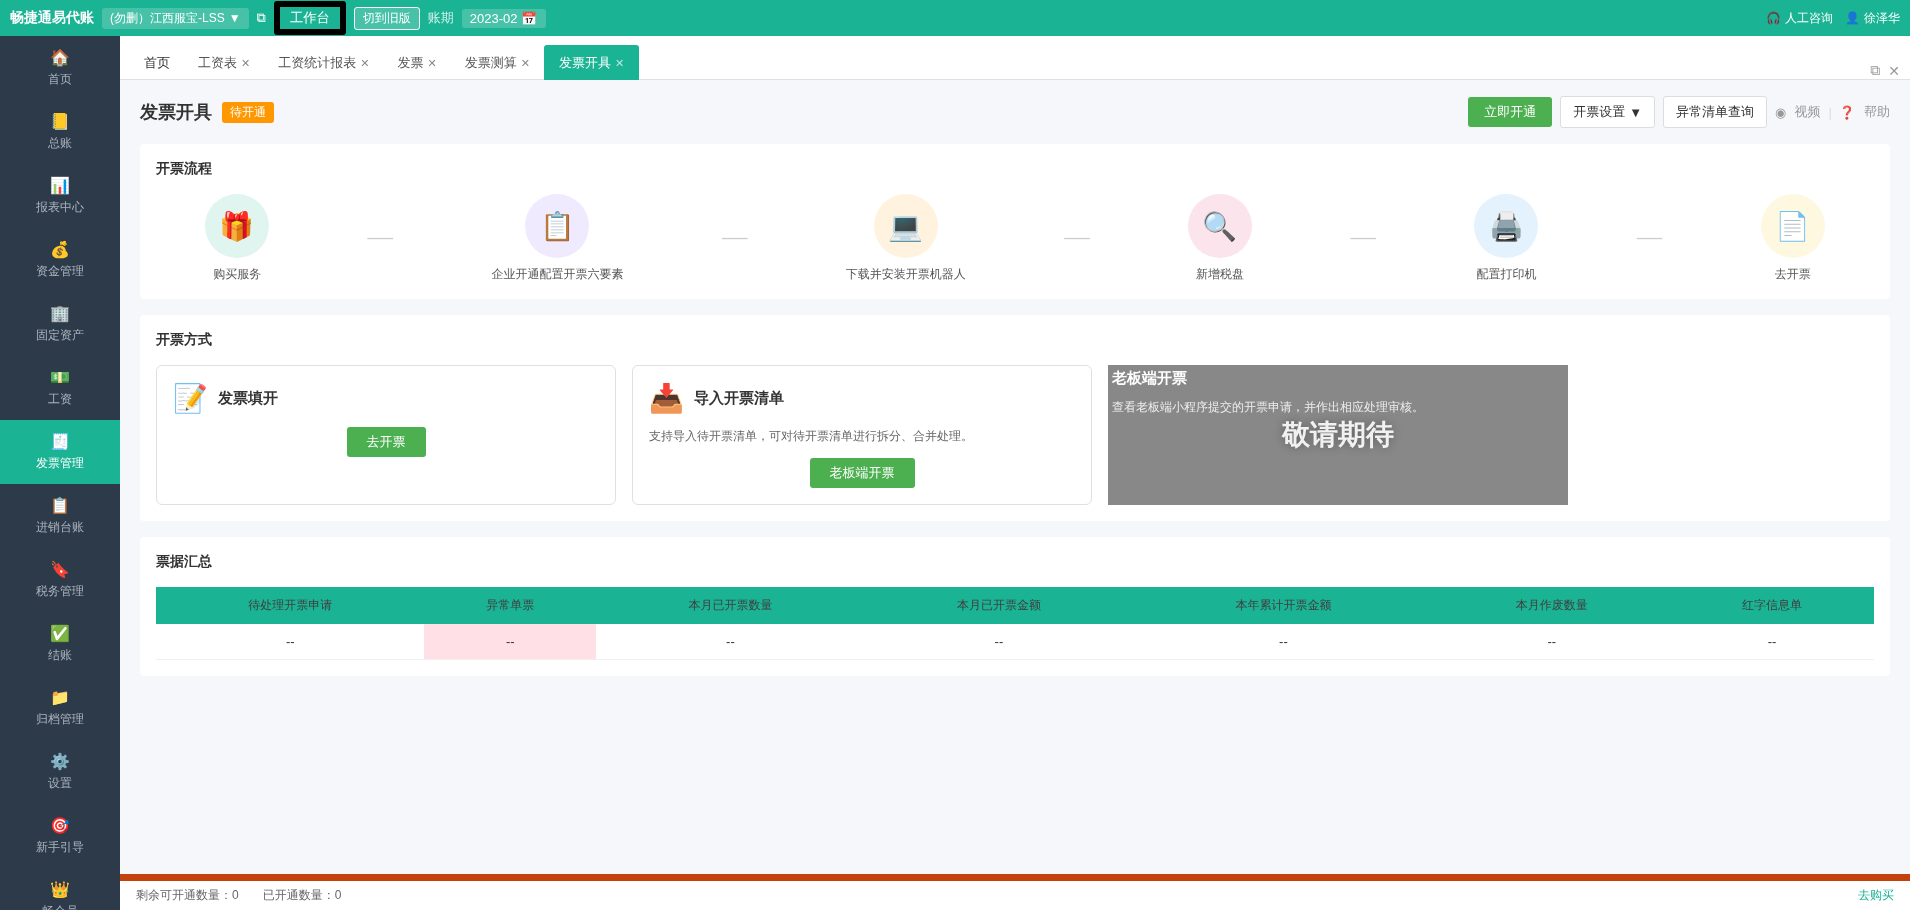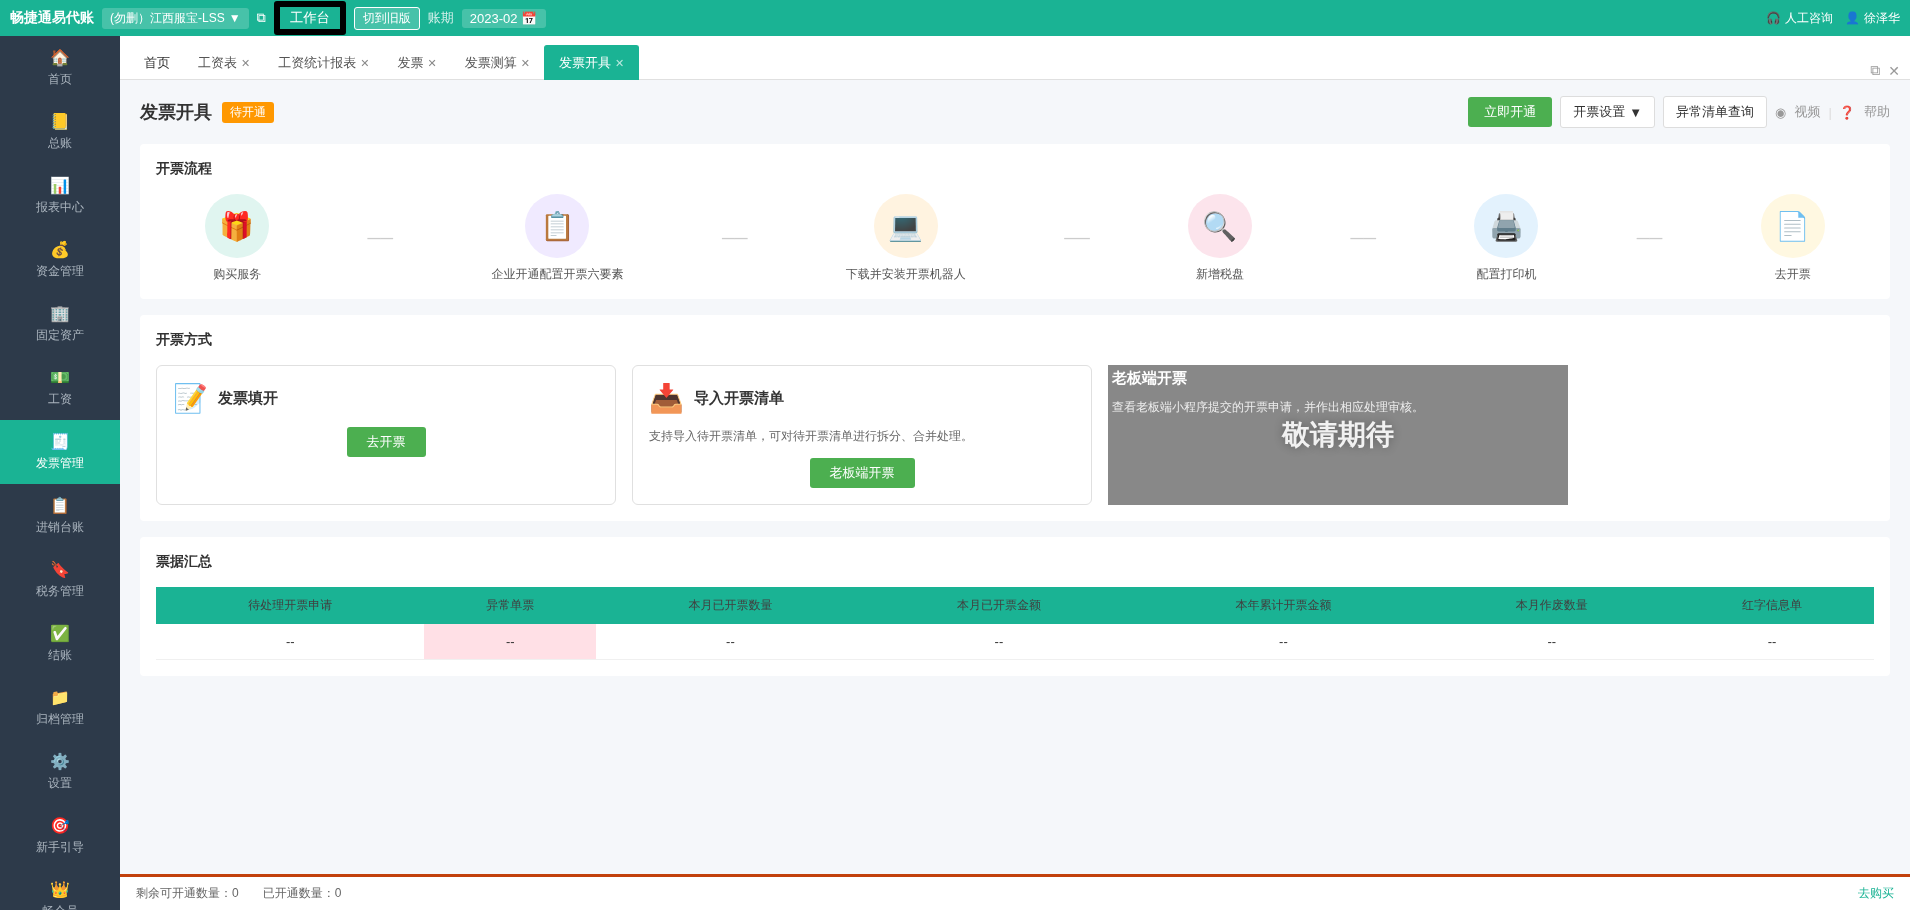--- a/index.html
+++ b/index.html
@@ -75,21 +75,21 @@
     .old-platform-desc { color: rgba(255,255,255,0.85); font-size: 12px; line-height: 1.6; }
     .coming-soon { position: absolute; top: 50%; left: 50%; transform: translate(-50%, -50%); font-size: 28px; font-weight: bold; color: rgba(255,255,255,0.9); text-shadow: 0 0 10px rgba(0,0,0,0.3); }
 
     
     .summary-table { width: 100%; border-collapse: collapse; }
     .summary-table th { background: #1ab394; color: #404040; padding: 10px 8px; font-size: 12px; font-weight: normal; text-align: center; }
     .summary-table td { padding: 10px 8px; text-align: center; font-size: 13px; color: #333; border-bottom: 1px solid #f0f0f0; }
     .summary-table td.highlight { background: #ffe0e6; }
 
     
-    .bottom-bar { height: 36px; background: white; border-top: 3px solid #c2410c; display: flex; align-items: center; padding: 0 16px; font-size: 12px; color: #666; justify-content: space-between; flex-shrink: 0; }
+    .bottom-bar { height: 36px; background: white; border-top: 7px solid #c2410c; display: flex; align-items: center; padding: 0 16px; font-size: 12px; color: #666; justify-content: space-between; flex-shrink: 0; }
     .bottom-link { color: #1ab394; cursor: pointer; }
   </style>
 </head>
 <body>
 
 <div class="top-bar">
   <div class="top-bar-left">
     <span class="top-bar-logo">畅捷通易代账</span>
     <div class="company-selector">
       <span>(勿删）江西服宝-LSS</span>

